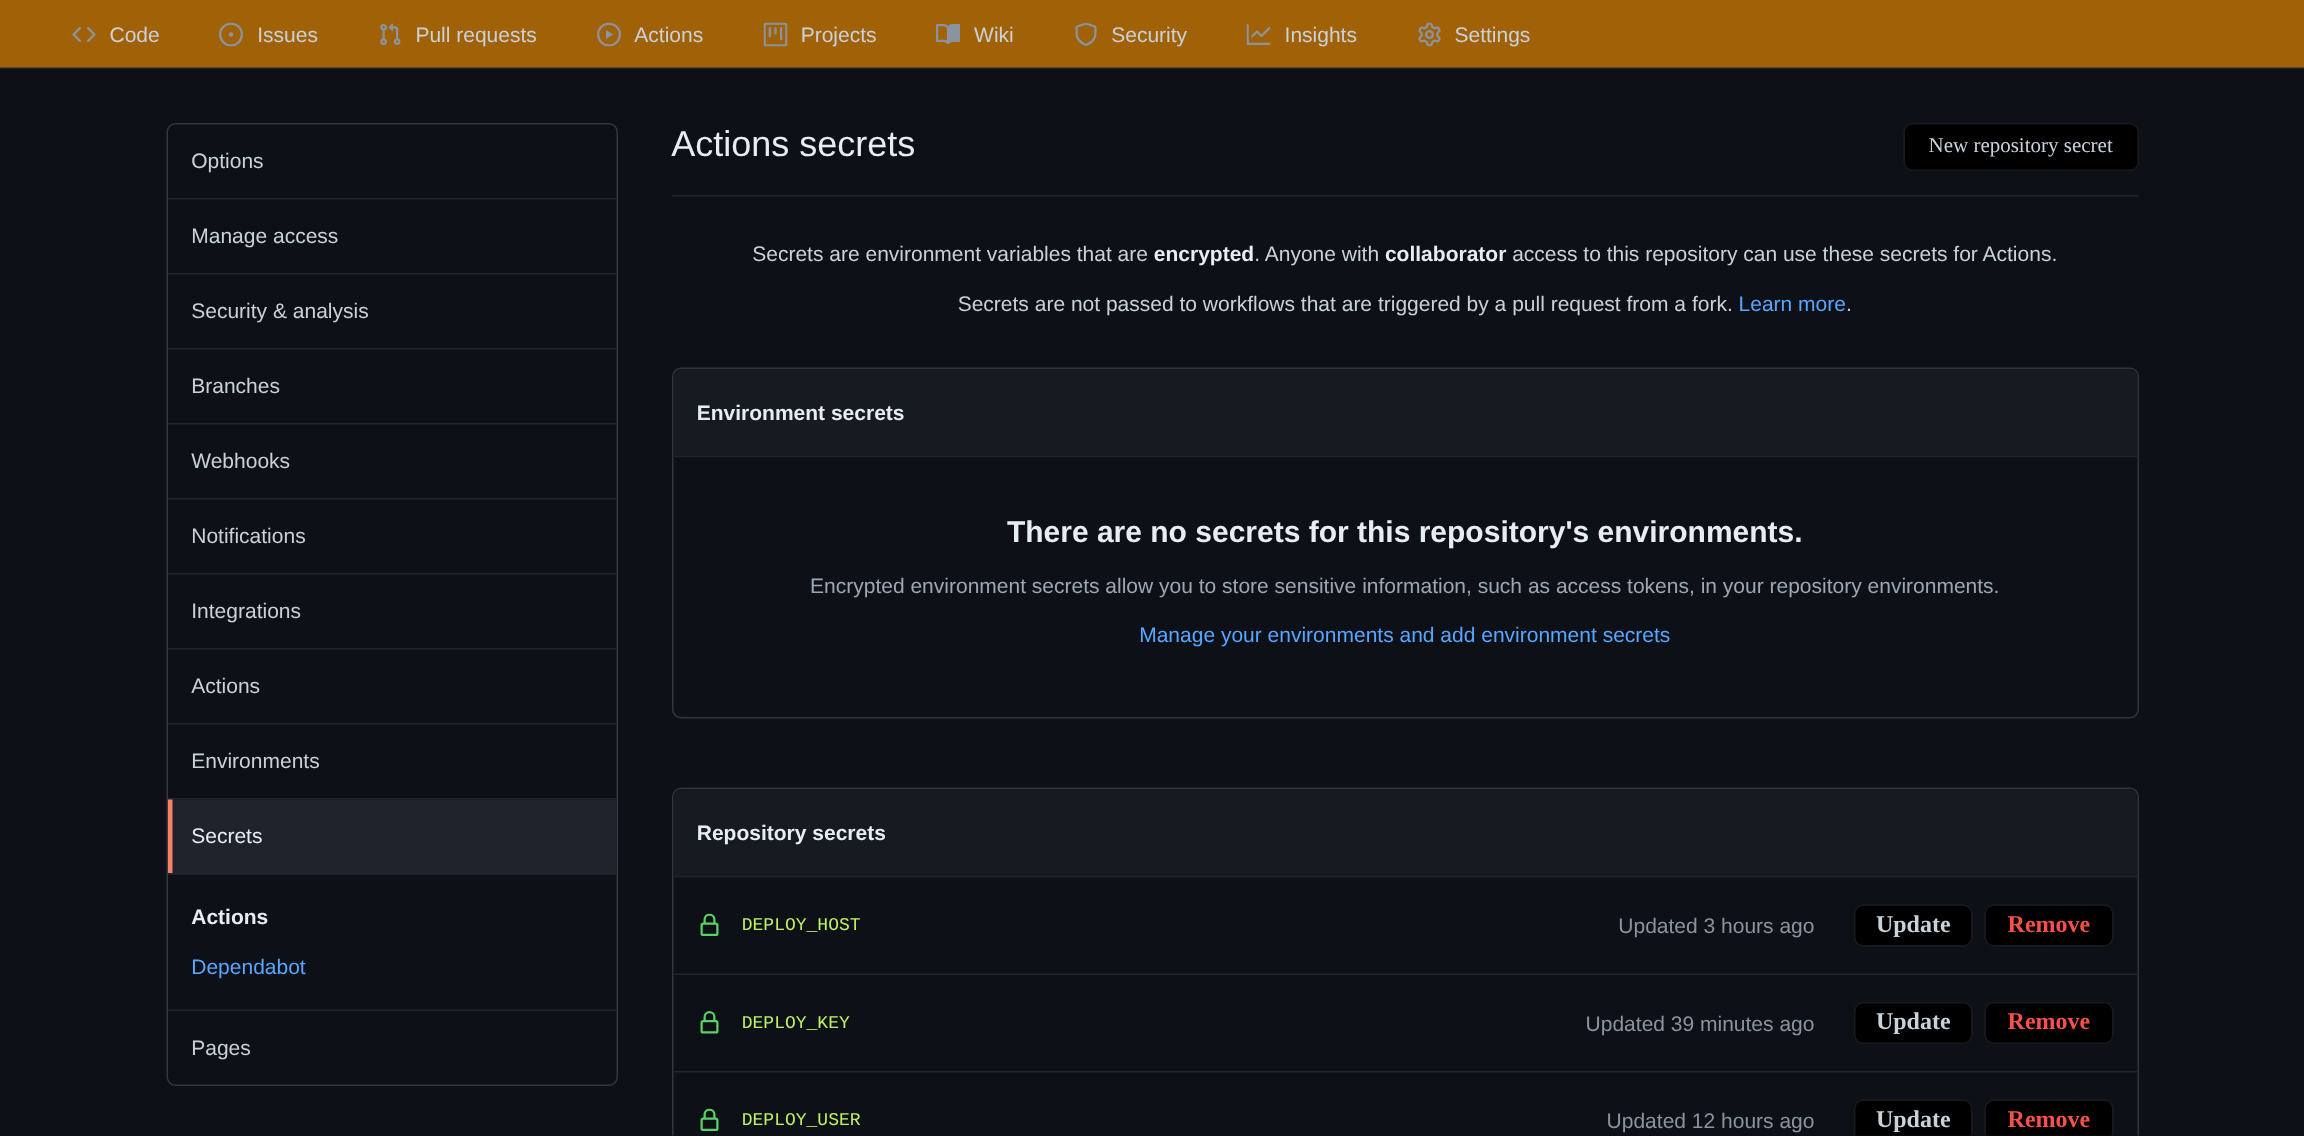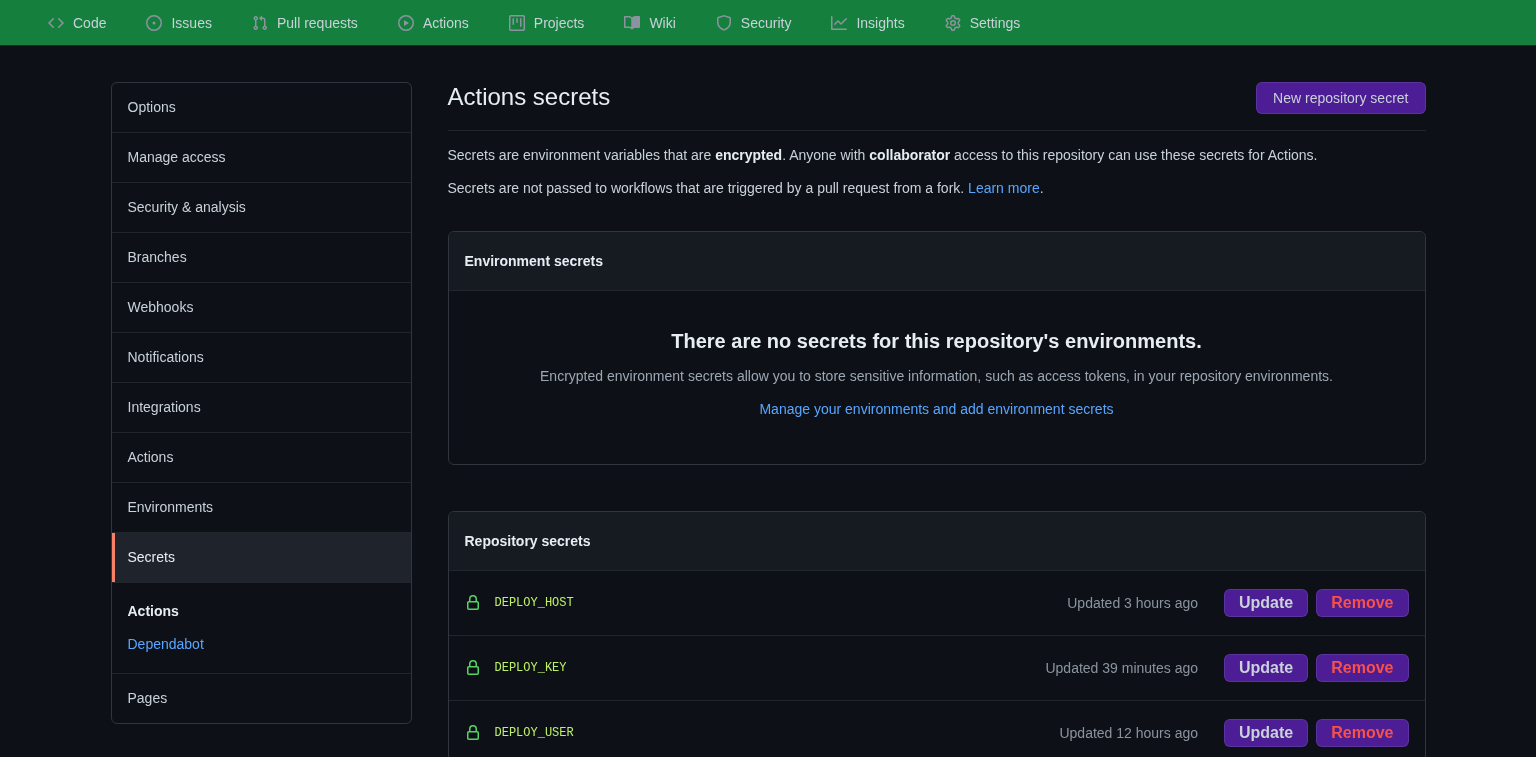--- a/index.html
+++ b/index.html
@@ -12,21 +12,21 @@
   }
   a { text-decoration: none; cursor: pointer; }
 
   
   .topnav {
     display: flex;
     align-items: stretch;
     height: 46px;
     padding: 0 34px;
     border-bottom: 1px solid #21262d;
-    background: #15803d;
+    background: #a16207;
   }
   .topnav-item {
     display: flex;
     align-items: center;
     gap: 9px;
     padding: 0 14px;
     margin-right: 12px;
     font-size: 14px;
     color: #c9d1d9;
     cursor: pointer;
@@ -99,41 +99,41 @@
     padding-bottom: 16px;
     border-bottom: 1px solid #21262d;
   }
   .page-title {
     font-size: 24px;
     font-weight: 400;
     color: #e6edf3;
     line-height: 30px;
   }
   .btn {
-    background: #4c1d95;
+    background: #000000;
     border: 1px solid rgba(240,246,252,0.1);
     border-radius: 6px;
     color: #c9d1d9;
-    font-family: Liberation Sans, sans-serif;
+    font-family: Liberation Serif, serif;
     font-size: 14px;
     font-weight: 500;
     line-height: 20px;
     padding: 5px 16px;
     cursor: pointer;
     white-space: nowrap;
   }
   .btn-sm {
     font-size: 16px;
     font-weight: 600;
     line-height: 16px;
     padding: 5px 14px;
   }
   .btn-danger-text { color: #f85149; }
 
-  .intro { margin-top: 14px; }
+  .intro { margin-top: 28px; text-align: center; }
   .intro p { line-height: 21px; margin-bottom: 12px; }
   .intro strong { color: #e6edf3; }
   .link { color: #58a6ff; }
 
   
   .card {
     border: 1px solid #30363d;
     border-radius: 6px;
     margin-top: 32px;
     background: #0d1117;

